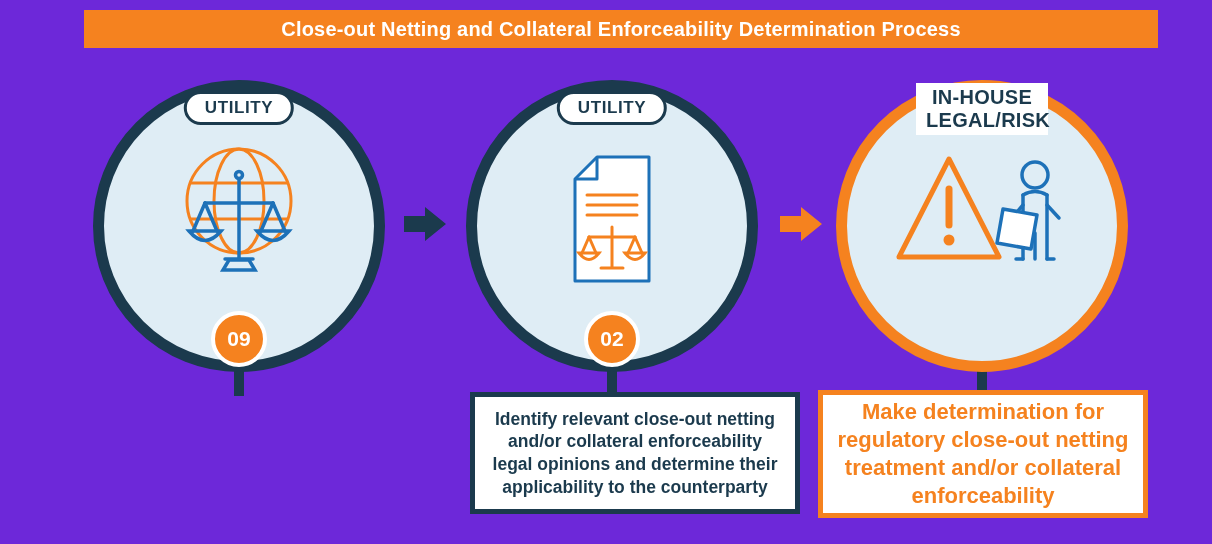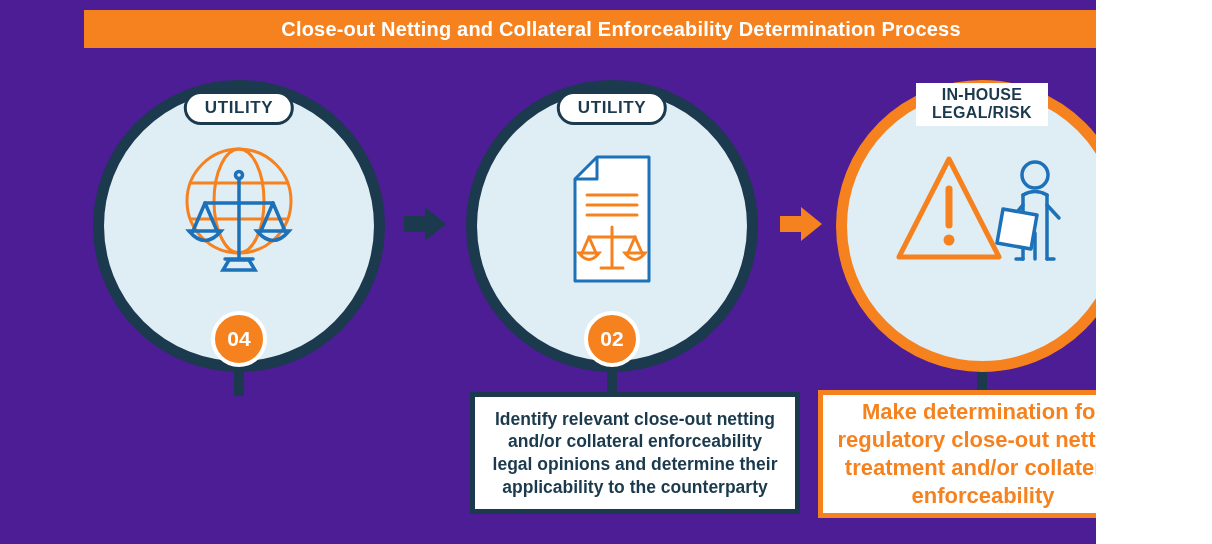--- a/index.html
+++ b/index.html
@@ -1,17 +1,17 @@
 <!DOCTYPE html>
 <html><head>
 <meta charset="utf-8">
 <title>Process Diagram</title>
 <style>
   html,body { margin:0; padding:0; background:#ffffff; font-family:"Liberation Sans", sans-serif; }
-  .canvas { position:relative; width:1096px; height:544px; background:#4c1d95; overflow:hidden; }
+  .canvas { position:relative; width:1212px; height:544px; background:#6d28d9; overflow:hidden; }
 
   .banner {
     position:absolute; left:84px; top:10px; width:1074px; height:38px;
     background:#F5821F; color:#ffffff;
     display:flex; align-items:center; justify-content:center;
     font-size:20px; font-weight:700; letter-spacing:0.2px;
   }
 
   .stem { position:absolute; width:10px; height:44px; top:352px; background:#1B3A4D; z-index:1; }
   .stem.s1 { left:234px; } .stem.s2 { left:607px; } .stem.s3 { left:977px; }
@@ -25,21 +25,21 @@
 
   .pill {
     position:absolute; top:0px; left:50%; transform:translateX(-50%);
     background:#ffffff; border:3px solid #1B3A4D; border-radius:20px;
     padding:4px 18px; font-size:17px; font-weight:700; color:#1B3A4D;
     letter-spacing:0.6px; white-space:nowrap; z-index:3;
   }
   .plain-label {
     position:absolute; top:-8px; left:50%; transform:translateX(-50%);
     background:#ffffff; padding:3px 10px; width:112px; text-align:center;
-    font-size:16px; font-weight:700; color:#1B3A4D; line-height:1.15;
+    font-size:20px; font-weight:700; color:#1B3A4D; line-height:1.15;
     letter-spacing:0.3px; z-index:3;
   }
 
   .icon-wrap { position:absolute; top:48px; left:50%; transform:translateX(-50%); z-index:2; }
 
   .badge {
     position:absolute; bottom:-6px; left:50%; transform:translateX(-50%);
     width:56px; height:56px; box-sizing:border-box; border:4px solid #ffffff;
     border-radius:50%; background:#F5821F; color:#ffffff;
     display:flex; align-items:center; justify-content:center;
@@ -92,21 +92,21 @@
           <line x1="46" y1="64" x2="58" y2="92"></line>
           <path d="M30 92 Q46 111 62 92 Z"></path>
           <line x1="114" y1="64" x2="102" y2="92"></line>
           <line x1="114" y1="64" x2="126" y2="92"></line>
           <path d="M98 92 Q114 111 130 92 Z"></path>
           <line x1="66" y1="120" x2="94" y2="120"></line>
           <polygon points="64,131 96,131 90,121 70,121"></polygon>
         </g>
       </svg>
     </div>
-    <div class="badge">04</div>
+    <div class="badge">09</div>
   </div>
 
   <svg class="arrow a1" width="42" height="34" viewBox="0 0 42 34">
     <polygon points="0,9 21,9 21,0 42,17 21,34 21,25 0,25" fill="#1B3A4D"></polygon>
   </svg>
 
   <div class="circle c2">
     <div class="pill">UTILITY</div>
     <div class="icon-wrap">
       <svg width="150" height="160" viewBox="0 0 150 160">

